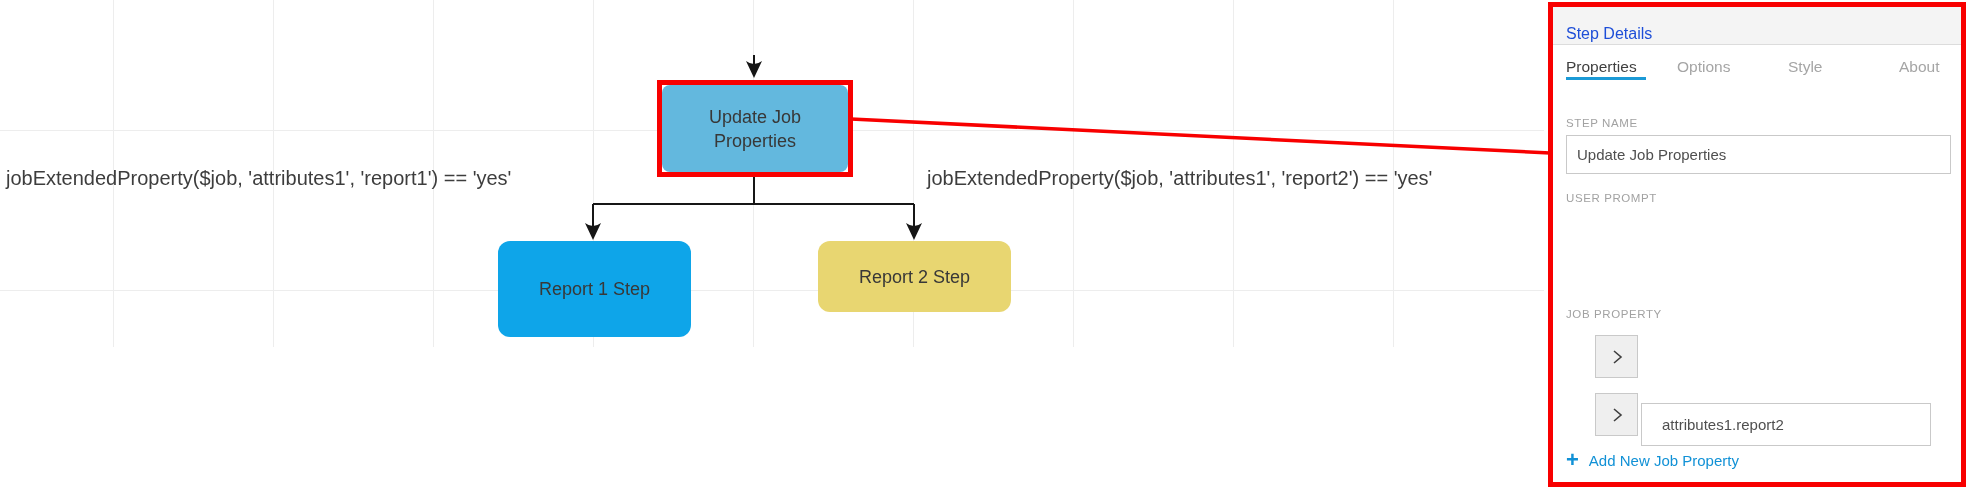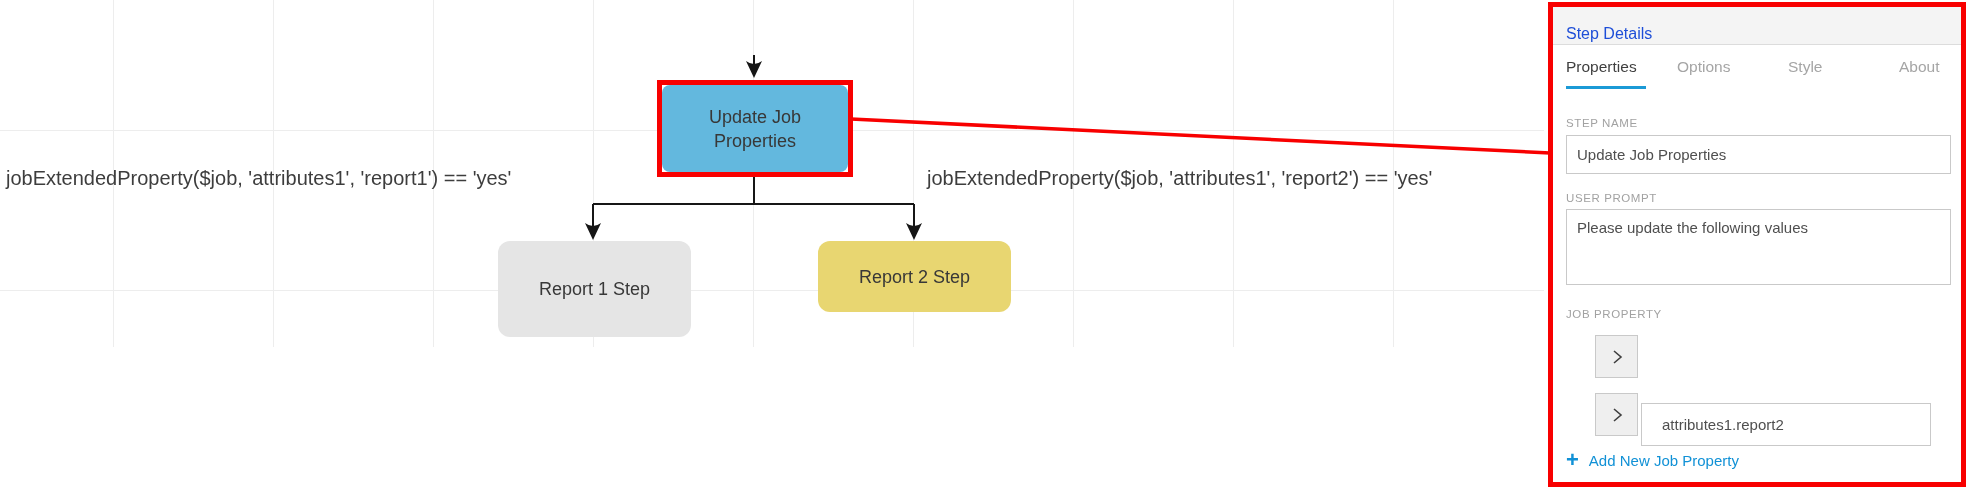--- a/index.html
+++ b/index.html
@@ -16,36 +16,36 @@
 
   
   svg#wires{position:absolute;left:0;top:0;z-index:1;pointer-events:none;}
 
   
   .step{position:absolute;z-index:2;display:flex;align-items:center;justify-content:center;
         text-align:center;color:#383838;font-size:18px;line-height:24px;cursor:pointer;}
   #step-update{left:657px;top:80px;width:186px;height:87px;border:5px solid #f80000;}
   #step-update .fill{position:absolute;inset:0;background:#63b8de;border-radius:8px;z-index:0;}
   #step-update .lbl{position:relative;z-index:1;max-width:150px;}
-  #step-report1{left:498px;top:241px;width:193px;height:96px;background:#e5e5e5;border-radius:12px;}
+  #step-report1{left:498px;top:241px;width:193px;height:96px;background:#0ea5e9;border-radius:12px;}
   #step-report2{left:818px;top:241px;width:193px;height:71px;background:#e8d671;border-radius:12px;}
 
   .cond{position:absolute;z-index:2;font-size:20px;line-height:26px;color:#3d3d3d;white-space:nowrap;}
   #cond-1{left:6px;top:165px;}
   #cond-2{left:905px;top:165px;margin-left:22px;}
 
   
   #panel{position:absolute;left:1548px;top:2px;width:408px;height:475px;z-index:3;
          background:#ffffff;border:5px solid #f80000;}
   #panel-header{position:absolute;left:0;top:0;right:0;height:37px;background:#f4f4f4;
                 border-bottom:1px solid #dcdcdc;}
   #panel-title{position:absolute;left:13px;top:8px;line-height:37px;font-size:16px;color:#1d4ed8;}
 
   #tabs{position:absolute;left:13px;top:50px;right:10px;display:flex;}
-  .tab{font-size:15.5px;color:#a5a5a5;line-height:20px;padding-bottom:9px;width:111px;cursor:pointer;}
+  .tab{font-size:15.5px;color:#a5a5a5;line-height:20px;padding-bottom:0;width:111px;cursor:pointer;}
   .tab:last-child{width:auto;}
   .tab.active{color:#3f3f3f;border-bottom:3px solid #1b9ad6;width:80px;margin-right:31px;}
 
   .fieldlabel{position:absolute;left:13px;font-size:11.5px;letter-spacing:.6px;color:#a2a2a2;}
   #lbl-stepname{top:110px;}
   #lbl-userprompt{top:185px;}
   #lbl-jobproperty{top:301px;}
 
   .tbox{box-sizing:border-box;border:1px solid #c9c9c9;background:#fff;font-size:15px;color:#4f4f4f;
         font-family:"Liberation Sans","DejaVu Sans",sans-serif;outline:none;}
@@ -115,21 +115,20 @@
       <div class="tab active">Properties</div>
       <div class="tab">Options</div>
       <div class="tab">Style</div>
       <div class="tab">About</div>
     </div>
 
     <div class="fieldlabel" id="lbl-stepname">STEP NAME</div>
     <input class="tbox" id="inp-stepname" type="text" value="Update Job Properties" style="">
 
     <div class="fieldlabel" id="lbl-userprompt">USER PROMPT</div>
-    <textarea class="tbox" id="txt-userprompt" style="">Please update the following values</textarea>
 
     <div class="fieldlabel" id="lbl-jobproperty">JOB PROPERTY</div>
 
     <button class="jobrow-btn" id="jobrow1-btn">
       <svg width="20" height="20" viewBox="0 0 20 20">
         <polyline points="7,4 14,10 7,16" fill="none" stroke="#3f3f3f" stroke-width="1.6"></polyline>
       </svg>
     </button>
 
     <button class="jobrow-btn" id="jobrow2-btn">

